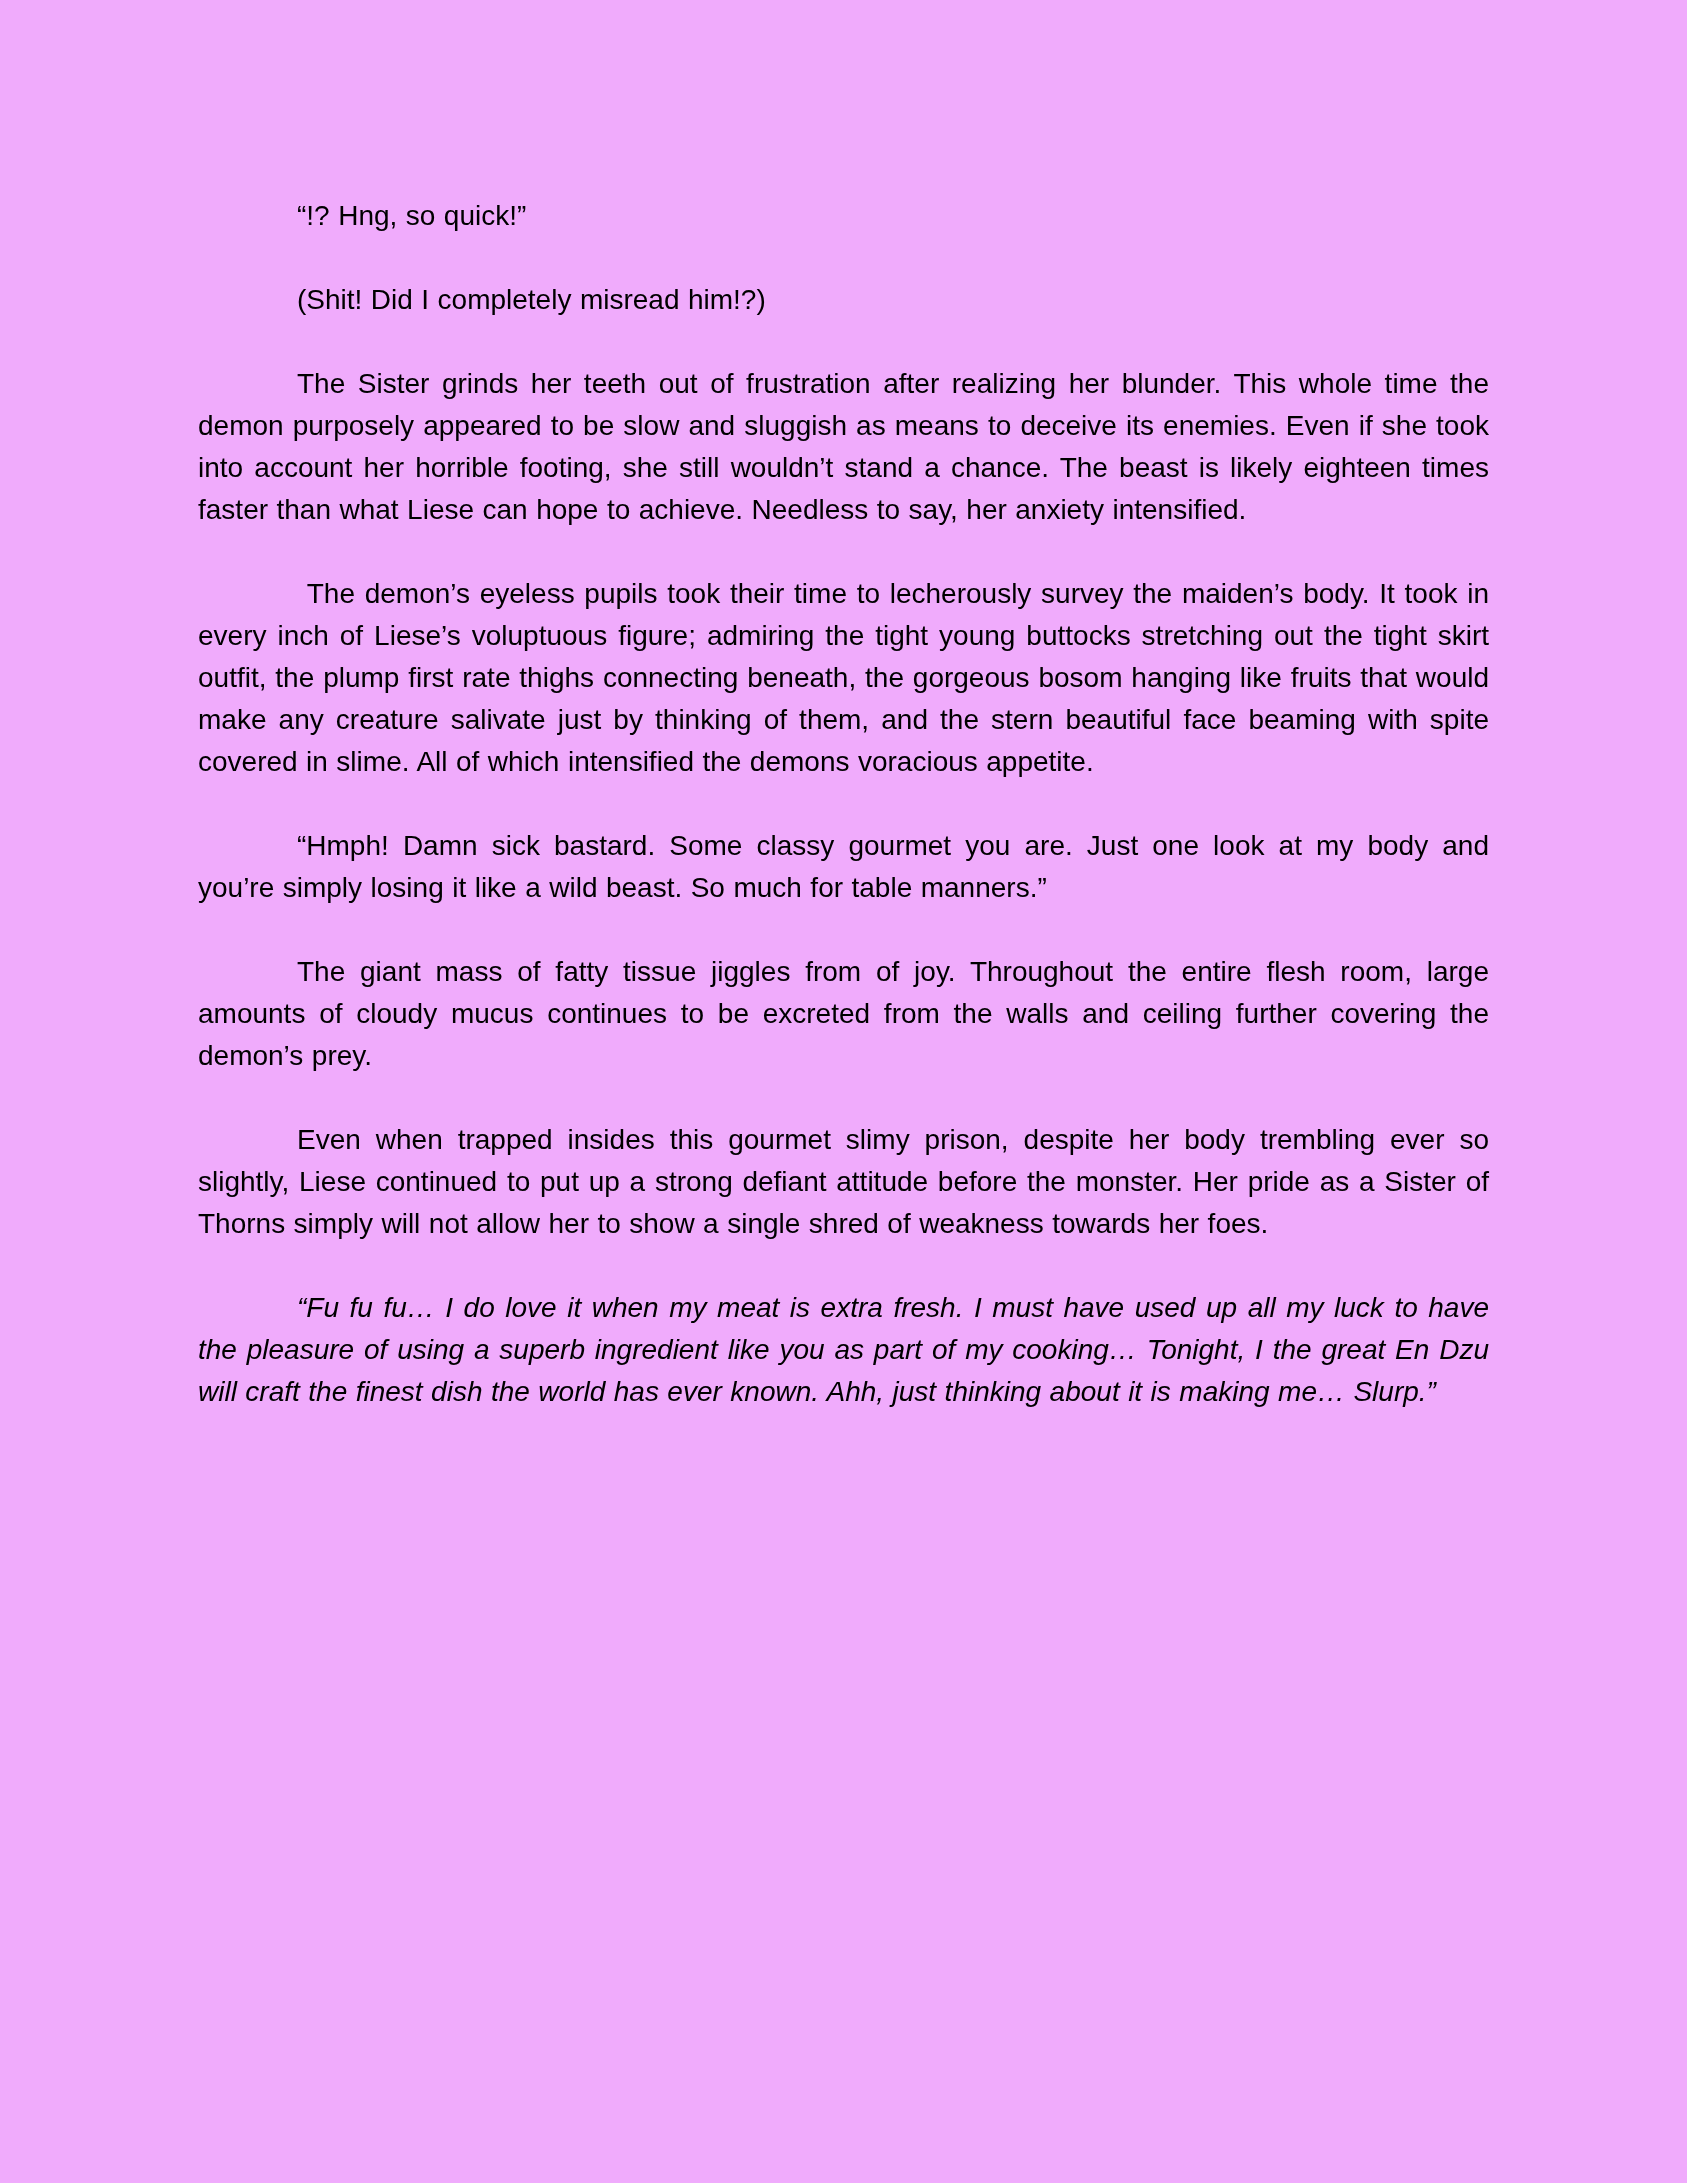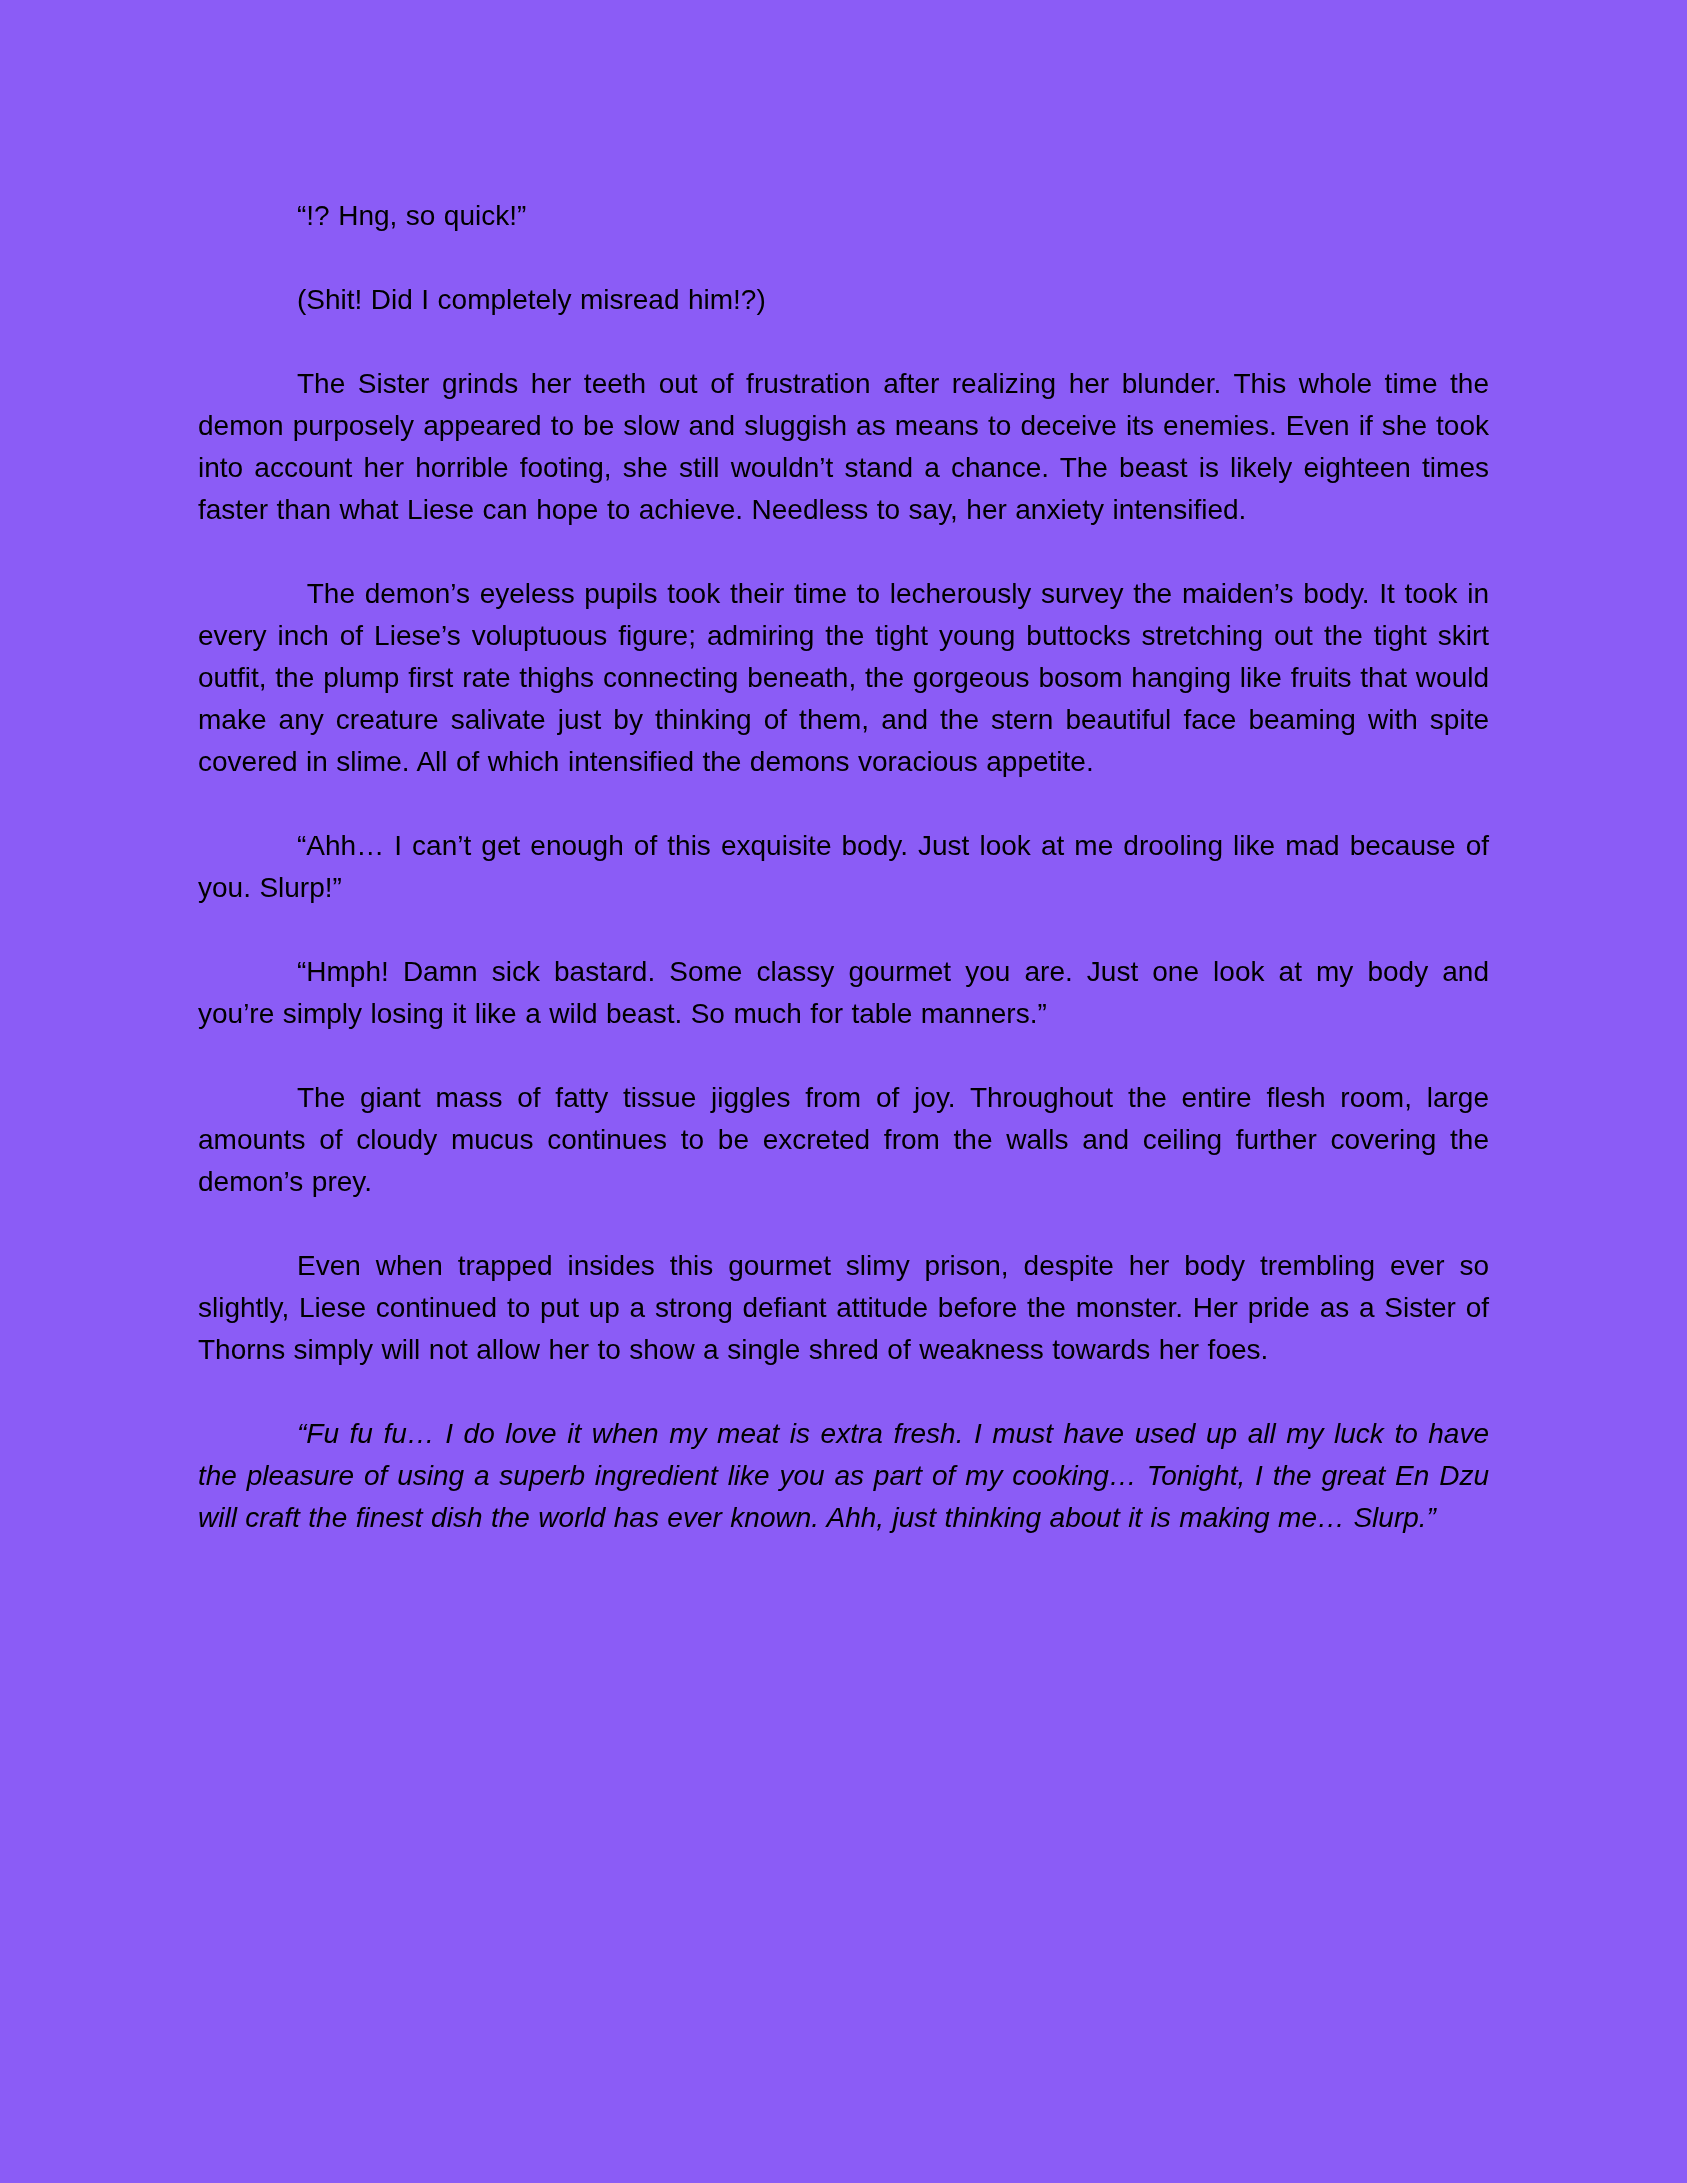--- a/index.html
+++ b/index.html
@@ -10,21 +10,21 @@
   body {
     width: 1687px;
     height: 2183px;
     position: relative;
   }
   .page {
     box-sizing: border-box;
     width: 1687px;
     height: 2183px;
     padding: 195px 198px 0 198px;
-    background: #8b5cf6;
+    background: #f0abfc;
     color: #000000;
     font-family: "Liberation Sans", sans-serif;
     font-size: 28px;
     line-height: 42px;
     text-align: justify;
     overflow: hidden;
   }
   .page p {
     margin: 0 0 42px 0;
     text-indent: 99px;
@@ -36,19 +36,18 @@
   }
 </style>
 </head>
 <body>
 
 <div class="page">
   <p>“!? Hng, so quick!”</p>
   <p>(Shit! Did I completely misread him!?)</p>
   <p>The Sister grinds her teeth out of frustration after realizing her blunder. This whole time the demon purposely appeared to be slow and sluggish as means to deceive its enemies. Even if she took into account her horrible footing, she still wouldn’t stand a chance. The beast is likely eighteen times faster than what Liese can hope to achieve. Needless to say, her anxiety intensified.</p>
   <p>&nbsp;The demon’s eyeless pupils took their time to lecherously survey the maiden’s body. It took in every inch of Liese’s voluptuous figure; admiring the tight young buttocks stretching out the tight skirt outfit, the plump first rate thighs connecting beneath, the gorgeous bosom hanging like fruits that would make any creature salivate just by thinking of them, and the stern beautiful face beaming with spite covered in slime. All of which intensified the demons voracious appetite.</p>
-  <p>“Ahh… I can’t get enough of this exquisite body. Just look at me drooling like mad because of you. Slurp!”</p>
   <p>“Hmph! Damn sick bastard. Some classy gourmet you are. Just one look at my body and you’re simply losing it like a wild beast. So much for table manners.”</p>
   <p>The giant mass of fatty tissue jiggles from of joy. Throughout the entire flesh room, large amounts of cloudy mucus continues to be excreted from the walls and ceiling further covering the demon’s prey.</p>
   <p>Even when trapped insides this gourmet slimy prison, despite her body trembling ever so slightly, Liese continued to put up a strong defiant attitude before the monster. Her pride as a Sister of Thorns simply will not allow her to show a single shred of weakness towards her foes.</p>
   <p>“Fu fu fu… I do love it when my meat is extra fresh. I must have used up all my luck to have the pleasure of using a superb ingredient like you as part of my cooking… Tonight, I the great En Dzu will craft the finest dish the world has ever known. Ahh, just thinking about it is making me… Slurp.”</p>
 </div>
 
 
 </body></html>

